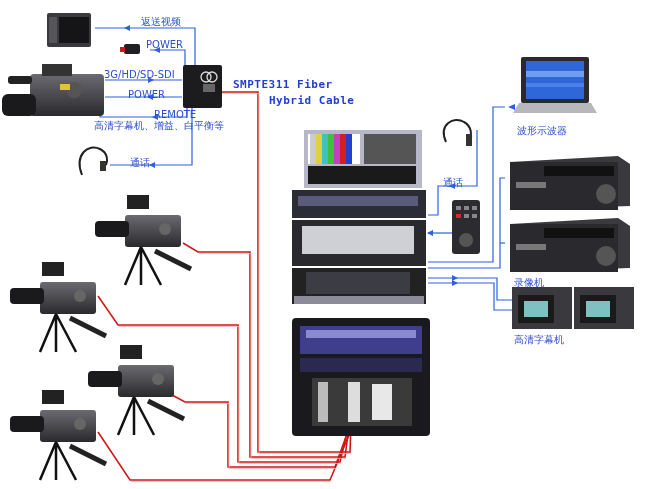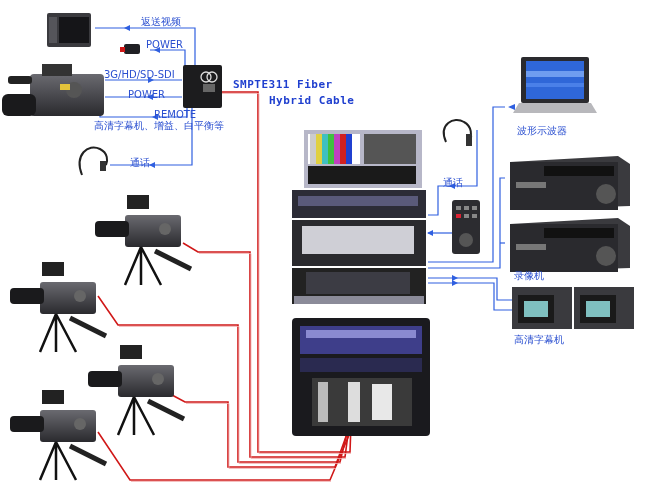--- a/index.html
+++ b/index.html
@@ -225,15 +225,15 @@
 <span class="lbl" style="left:120px;top:90px;padding-left:8px;">POWER</span>
 <span class="lbl" style="left:115px;top:110px;margin-left:39px;">REMOTE</span>
 <span class="lbl" style="left:94px;top:121px;">高清字幕机、增益、白平衡等</span>
 <span class="lbl" style="left:130px;top:158px;">通话</span>
 
 <span class="lbl-mono" style="left:233px;top:78px;">SMPTE311 Fiber</span>
 <span class="lbl-mono" style="left:269px;top:94px;">Hybrid Cable</span>
 
 <span class="lbl" style="left:517px;top:126px;">波形示波器</span>
 <span class="lbl" style="left:443px;top:178px;">通话</span>
-<span class="lbl" style="left:514px;top:271px;text-align:right;">录像机</span>
+<span class="lbl" style="left:514px;top:278px;text-align:right;">录像机</span>
 <span class="lbl" style="left:514px;top:335px;">高清字幕机</span>
 </div>
 
 </body></html>

